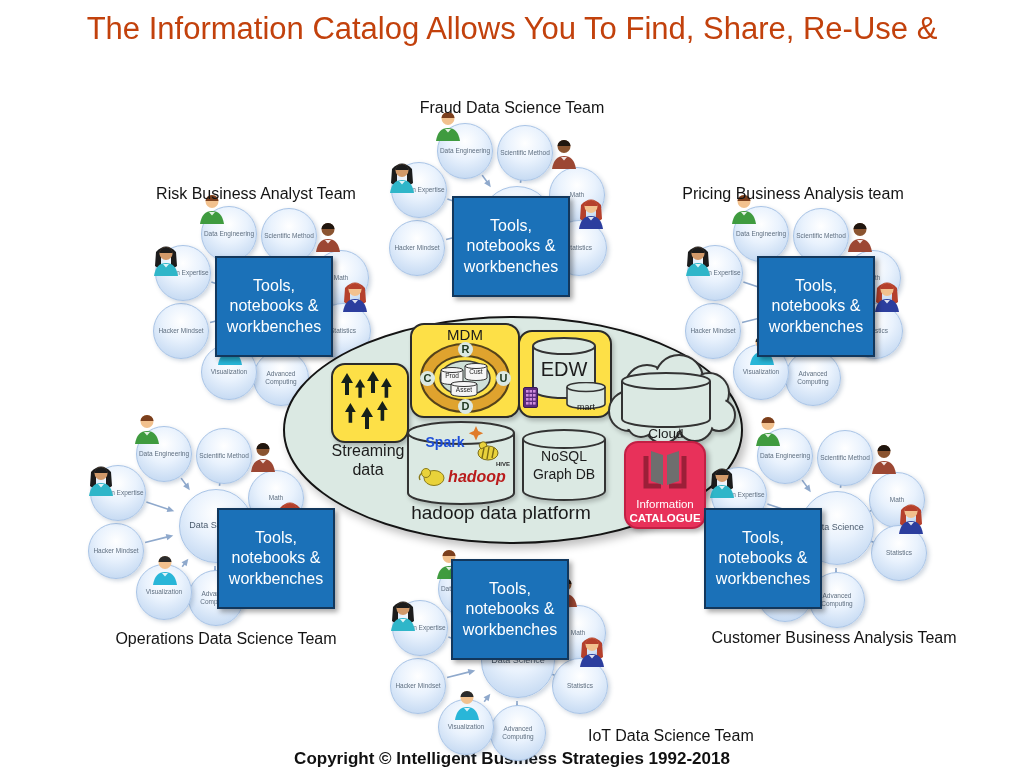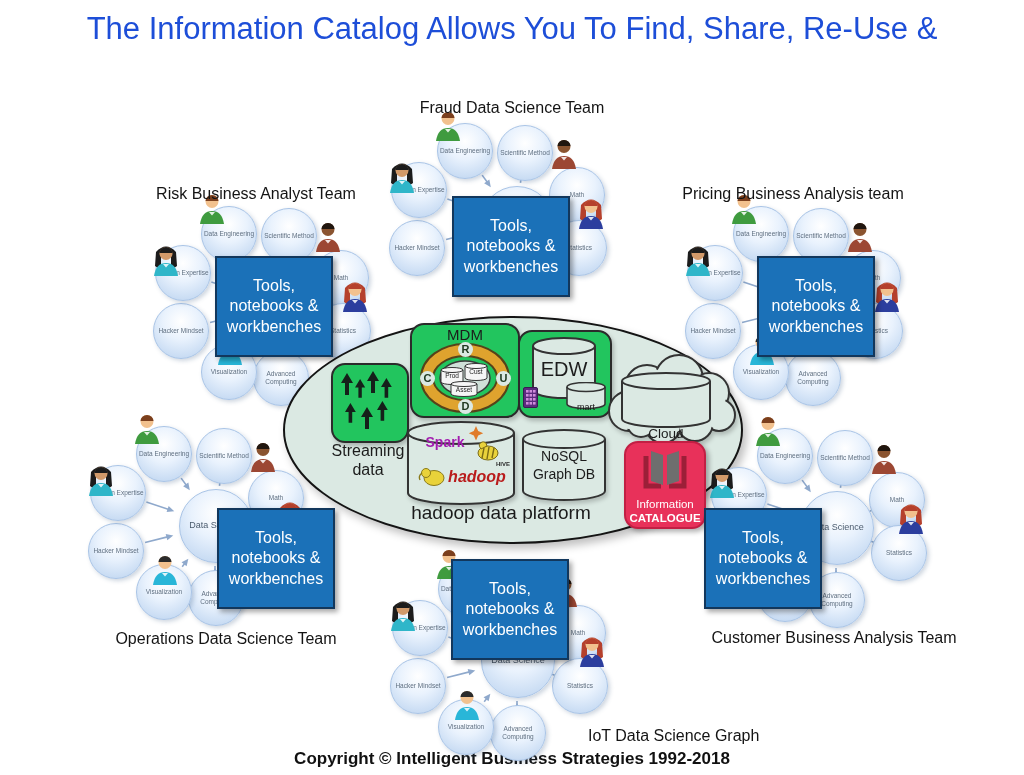--- a/index.html
+++ b/index.html
@@ -1,21 +1,21 @@
 <!DOCTYPE html>
 <html><head>
 <meta charset="utf-8">
 <style>
   html,body{margin:0;padding:0;background:#fff;}
   #stage{position:relative;width:1024px;height:775px;background:#fff;overflow:hidden;
          font-family:"Liberation Sans","DejaVu Sans",sans-serif;}
   .preline{white-space:pre-line;}
   
   #title{position:absolute;left:0;top:6px;width:1024px;text-align:center;
-         font-size:31px;line-height:45px;color:#1d4ed8;}
+         font-size:31px;line-height:45px;color:#c2410c;}
   
   .cluster{position:absolute;width:260px;height:260px;}
   .cluster svg.arrows{position:absolute;left:0;top:0;}
   .bubble{position:absolute;border-radius:50%;
           background:radial-gradient(circle at 50% 32%,#ffffff 0%,#e9f2fd 40%,#b7d0ee 100%);
           border:1px solid #a9c4e6;box-shadow:2px 2px 4px rgba(60,90,130,.25);
           display:flex;align-items:center;justify-content:center;text-align:center;
           color:#5f6f80;}
   .bubble.outer{width:54px;height:54px;font-size:6.5px;line-height:1.25;}
   .bubble.center{width:72px;height:72px;font-size:9px;line-height:1.3;color:#4c5c6e;}
@@ -23,21 +23,21 @@
   .tools-box{position:absolute;width:114px;height:97px;background:#1b71b8;
              border:2px solid #12375c;box-shadow:3px 3px 5px rgba(0,0,0,.35);
              color:#fff;font-size:16px;line-height:1.28;text-align:center;
              display:flex;align-items:center;justify-content:center;z-index:6;}
   .team-label{position:absolute;font-size:16px;color:#141414;white-space:nowrap;z-index:7;}
   
   #ellipse{position:absolute;left:283px;top:316px;width:456px;height:224px;
            border-radius:50%;background:#dbe9e3;border:2px solid #141414;z-index:2;
            box-shadow:4px 5px 8px rgba(0,0,0,.25);}
   .pz{z-index:4;}
-  .pbox{position:absolute;background:#22c55e;border:2px solid #2b2b2b;border-radius:14px;
+  .pbox{position:absolute;background:#fde047;border:2px solid #2b2b2b;border-radius:14px;
         box-shadow:2px 3px 4px rgba(0,0,0,.22);}
   .plabel{position:absolute;text-align:center;color:#1c1c1c;}
   .mdm-title{position:absolute;left:0;top:1px;width:100%;text-align:center;font-size:15px;color:#1c1c1c;}
   .mdm-letter{position:absolute;width:15px;height:15px;border-radius:50%;background:#dbe9e3;
               font-size:11px;font-weight:bold;color:#213a21;text-align:center;line-height:15px;}
   .hub-label{position:absolute;font-size:6.5px;color:#222;text-align:center;}
   #catalogue{position:absolute;left:624px;top:441px;width:78px;height:84px;background:#e8315a;
              border:2px solid #c21f44;border-radius:14px;z-index:5;text-align:center;
              box-shadow:3px 3px 5px rgba(0,0,0,.3);}
   #catalogue .l1{position:absolute;left:0;bottom:17px;width:100%;font-size:11.5px;color:#fff;}
@@ -428,21 +428,21 @@
         <div class="person" style="left: 65px; top: 157px;"><svg width="30" height="34" viewBox="0 0 30 34">
     <circle cx="15" cy="10.5" r="6.5" fill="#f2c18e"></circle>
     <path d="M8.5,10 a6.5,6 0 0 1 13,0 z" fill="#2b2b2b"></path>
     <path d="M3,33 Q5,20 15,20 Q25,20 27,33 Z" fill="#29b6d8"></path>
     <path d="M12,21 L15,24.5 L18,21 Z" fill="#ffffff" opacity="0.85"></path>
           </svg></div>
       </div>
       <div class="tools-box preline" style="left: 451px; top: 559px;">Tools,
 notebooks &amp;
 workbenches</div>
-      <div class="team-label" style="left: 588px; top: 727px;">IoT Data Science Graph</div>
+      <div class="team-label" style="left: 588px; top: 727px;">IoT Data Science Team</div>
     </div>
 
   <div id="ellipse"></div>
 
   <div class="pbox pz" style="left:331px;top:363px;width:74px;height:76px;">
     <svg width="70" height="72" viewBox="0 0 70 72">
       <g fill="#15201a">
         <path transform="translate(8,8)" d="M6,0 L12,10 H8 V22 H4 V10 H0 Z"></path>
         <path transform="translate(22,14) scale(0.85)" d="M6,0 L12,10 H8 V22 H4 V10 H0 Z"></path>
         <path transform="translate(34,6)" d="M6,0 L12,10 H8 V22 H4 V10 H0 Z"></path>
@@ -524,21 +524,21 @@
       <line x1="78" y1="27" x2="76" y2="37" stroke="#7a6a15" stroke-width="1.4"></line>
       <line x1="83" y1="26" x2="81" y2="38" stroke="#7a6a15" stroke-width="1.4"></line>
       <line x1="88" y1="27" x2="86" y2="37" stroke="#7a6a15" stroke-width="1.4"></line>
     </g>
     <g>
       <ellipse cx="28" cy="57" rx="10" ry="7.5" fill="#e9d23a" stroke="#8a7a1a" stroke-width="1"></ellipse>
       <circle cx="20" cy="52" r="4.5" fill="#e9d23a" stroke="#8a7a1a" stroke-width="1"></circle>
       <path d="M16,52 q-4,3 -2,7" stroke="#8a7a1a" stroke-width="1.4" fill="none"></path>
     </g>
   </svg>
-  <div class="plabel pz" style="left:420px;top:434px;width:50px;font-size:14px;font-weight:bold;color:#a21caf;">Spark</div>
+  <div class="plabel pz" style="left:420px;top:434px;width:50px;font-size:14px;font-weight:bold;color:#1d4ed8;">Spark</div>
   <div class="plabel pz" style="left:490px;top:461px;width:26px;font-size:6px;font-weight:bold;color:#2a2a2a;">HIVE</div>
   <div class="plabel pz" style="left:444px;top:468px;width:66px;font-size:16px;font-weight:bold;font-style:italic;color:#b91c1c;">hadoop</div>
 
   <svg class="pz shadowed" style="position:absolute;left:521px;top:429px;z-index:4;" width="86" height="74" viewBox="0 0 86 74">
     <path d="M2,10 V62 A41,9 0 0 0 84,62 V10" fill="#dbe9e3" stroke="#333" stroke-width="2"></path>
     <ellipse cx="43" cy="10" rx="41" ry="9" fill="#dbe9e3" stroke="#333" stroke-width="2"></ellipse>
   </svg>
   <div class="plabel pz preline" style="left:521px;top:448px;width:86px;font-size:14px;line-height:1.25;">NoSQL
 Graph DB</div>
 

